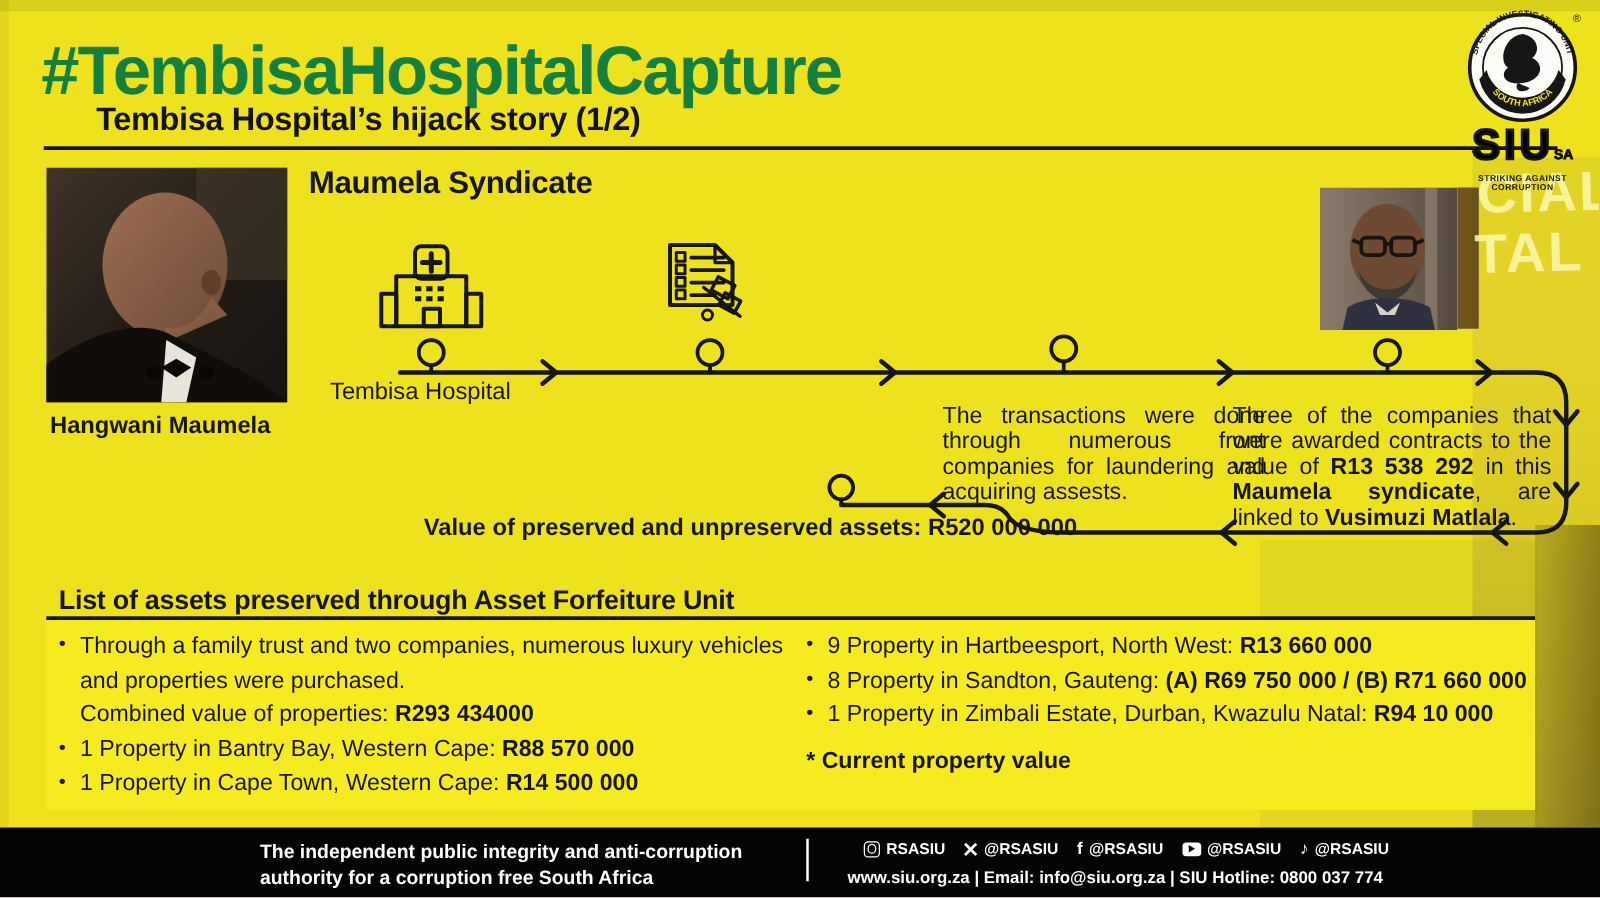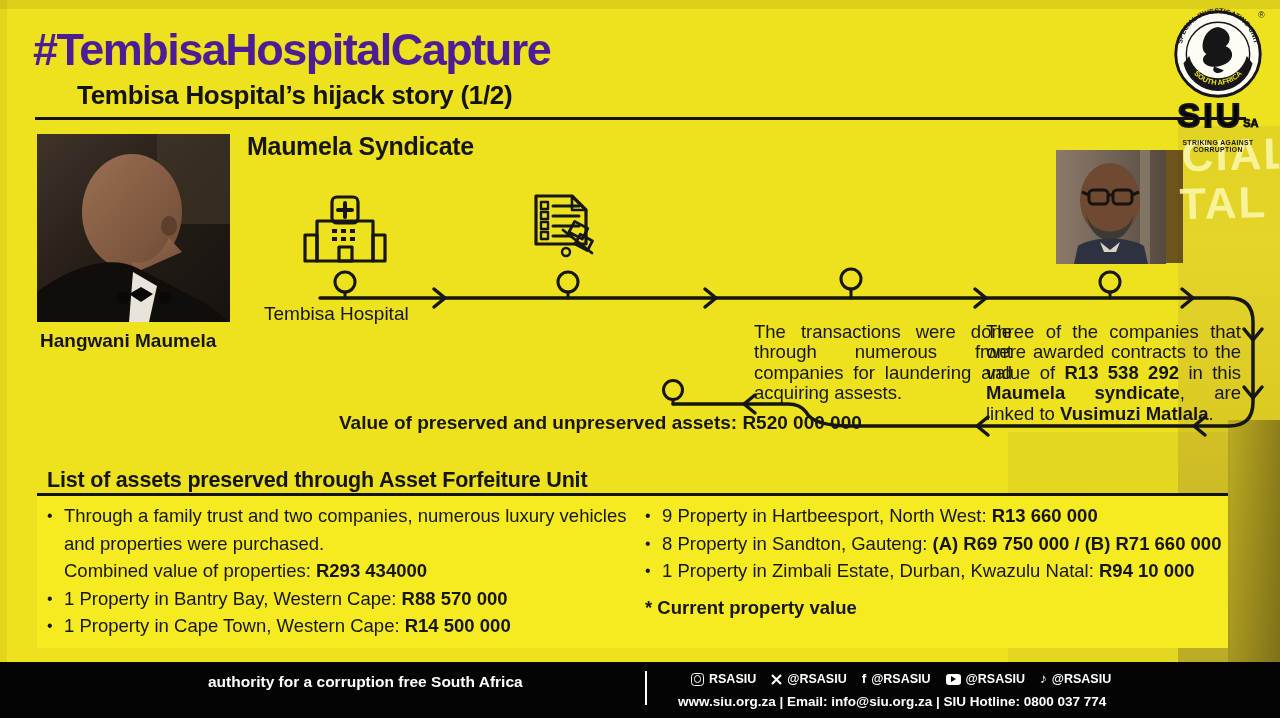--- a/index.html
+++ b/index.html
@@ -15,21 +15,21 @@
   .bg-mid{left:1008px;top:432px;width:222px;height:230px;background:rgba(150,125,55,.10);}
   .bg-darkstrip{left:1166px;top:150px;width:17px;height:113px;background:rgba(70,45,25,.78);}
   .wm-clip{left:1180px;top:128px;width:100px;height:140px;overflow:hidden;transform:rotate(-1.5deg);}
   .wm{position:absolute;font-weight:bold;font-size:44px;letter-spacing:2px;color:rgba(250,246,168,.88);white-space:nowrap;}
   .wm1{left:-178px;top:2px;}
   .wm2{left:-148px;top:50px;}
   .edge-top{left:0;top:0;width:1280px;height:9px;background:rgba(90,80,0,.12);}
   .edge-left{left:0;top:0;width:7px;height:662px;background:rgba(90,80,0,.08);}
 
   
-  .h1{left:33px;top:24px;font-size:45px;font-weight:bold;letter-spacing:-1.5px;color:#4c1d95;}
+  .h1{left:33px;top:24px;font-size:55px;font-weight:bold;letter-spacing:-1.5px;color:#15803d;}
   .h2{left:35px;top:80px;font-size:26px;font-weight:bold;letter-spacing:-.3px;color:#131313;margin-left:42px;}
   .header-rule{left:35px;top:117px;width:1211px;height:2.5px;background:#131313;}
 
   
   .logo{left:1158px;top:6px;width:120px;height:128px;text-align:center;}
   .logo-acronym{margin-top:-6px;font-size:34px;font-weight:bold;letter-spacing:3px;color:#000000;
     -webkit-text-stroke:2px #161616;line-height:30px;}
   .logo-acronym .sub{font-size:11px;letter-spacing:0;-webkit-text-stroke:.8px #161616;}
   .logo-tagline{font-size:6.8px;font-weight:bold;letter-spacing:.4px;color:#161616;margin-top:1px;}
 
@@ -253,20 +253,21 @@
 
   <div class="abs col col-right">
     <div class="li"><span>9 Property in Hartbeesport, North West: </span><b>R13 660 000</b></div>
     <div class="li"><span>8 Property in Sandton, Gauteng: </span><b>(A) R69 750 000 / (B) R71 660 000</b></div>
     <div class="li"><span>1 Property in Zimbali Estate, Durban, Kwazulu Natal: </span><b>R94 10 000</b></div>
     <div class="footnote">* Current property value</div>
   </div>
 
   <div class="abs footer"></div>
   <div class="abs mission">
+    <div>The independent public integrity and anti-corruption</div>
     <div>authority for a corruption free South Africa</div>
   </div>
   <div class="abs footer-divider"></div>
 
   <div class="abs social-row">
     <div class="social-item">
       <span class="ig-icon"></span>
       <span>RSASIU</span>
     </div>
     <div class="social-item">

